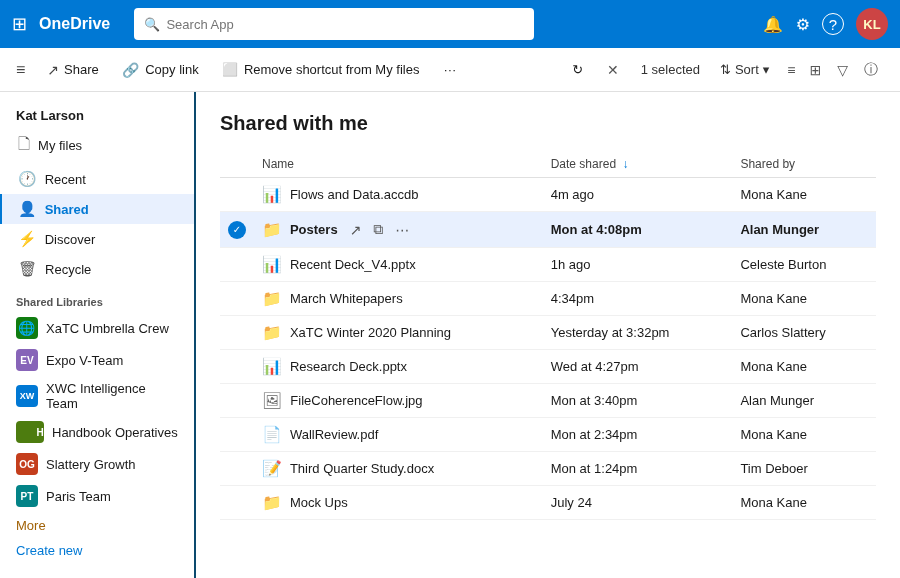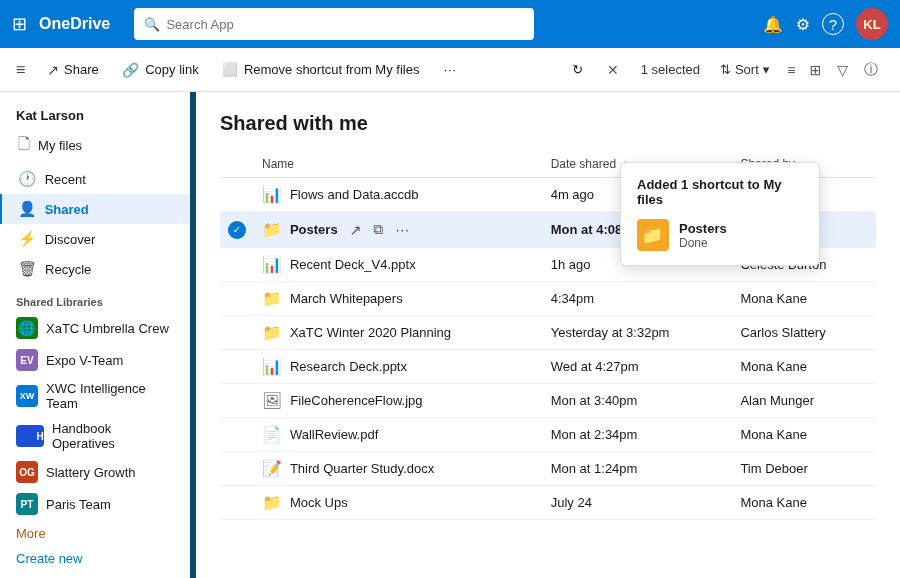--- a/index.html
+++ b/index.html
@@ -35,21 +35,21 @@
     .view-btns { display: flex; align-items: center; gap: 2px; }
     .view-btn { padding: 4px 6px; border: none; background: none; cursor: pointer; color: #555; font-size: 14px; }
     .filter-btn { padding: 4px 6px; border: none; background: none; cursor: pointer; color: #555; font-size: 14px; }
     .info-btn { padding: 4px 6px; border: none; background: none; cursor: pointer; color: #555; font-size: 14px; }
 
     
     .main { display: flex; flex: 1; overflow: hidden; }
 
     
     .sidebar {
-      width: 196px; border-right: 6px solid #0c4a6e; background: #fff; overflow-y: auto; padding: 8px 0; flex-shrink: 0;
+      width: 196px; border-right: 2px solid #0c4a6e; background: #fff; overflow-y: auto; padding: 8px 0; flex-shrink: 0;
     }
     .sidebar-user { font-size: 13px; font-weight: 600; color: #1a1a1a; padding: 8px 16px 4px; }
     .sidebar-item {
       display: flex; align-items: center; gap: 8px; padding: 6px 16px; cursor: pointer; color: #1a1a1a; border-radius: 0; font-size: 13px; border-left: 2px solid transparent;
     }
     .sidebar-item.active { background: #e8f0fe; border-left: 2px solid #0078d4; font-weight: 600; color: #0078d4; }
     .sidebar-item .item-icon { font-size: 15px; color: #555; }
     .sidebar-item.active .item-icon { color: #0078d4; }
     .sidebar-section-label { font-size: 11px; font-weight: 600; color: #555; padding: 12px 16px 4px; text-transform: none; }
     .sidebar-lib { display: flex; align-items: center; gap: 8px; padding: 5px 16px; cursor: pointer; font-size: 13px; color: #1a1a1a; }
@@ -184,21 +184,21 @@
     </div>
     <div class="sidebar-lib">
       <div class="lib-icon" style="background:#8764b8;">EV</div>
       <span>Expo V-Team</span>
     </div>
     <div class="sidebar-lib">
       <div class="lib-icon" style="background:#0078d4;font-size:9px;">XW</div>
       <span>XWC Intelligence Team</span>
     </div>
     <div class="sidebar-lib">
-      <div class="lib-icon" style="background:#1d4ed8;padding-left:28px;">HO</div>
+      <div class="lib-icon" style="background:#4d7c0f;padding-left:28px;">HO</div>
       <span>Handbook Operatives</span>
     </div>
     <div class="sidebar-lib">
       <div class="lib-icon" style="background:#c43e1c;">OG</div>
       <span>Slattery Growth</span>
     </div>
     <div class="sidebar-lib">
       <div class="lib-icon" style="background:#038387;">PT</div>
       <span>Paris Team</span>
     </div>
@@ -340,24 +340,14 @@
                 <span class="file-icon" style="color: rgb(245, 166, 35);">📁</span>
                 <span>Mock Ups</span>
               </div>
             </td>
             <td class="file-date">July 24</td>
             <td class="file-shared-by">Mona Kane</td>
           </tr>
         </tbody>
     </table>
 
-    <div class="shortcut-popup">
-      <div class="shortcut-popup-title">Added 1 shortcut to My files</div>
-      <div class="shortcut-item">
-        <div class="shortcut-folder-icon">📁</div>
-        <div>
-          <div class="shortcut-item-name">Posters</div>
-          <div class="shortcut-item-status">Done</div>
-        </div>
-      </div>
-    </div>
   </div>
 </div>
 
 </body></html>

